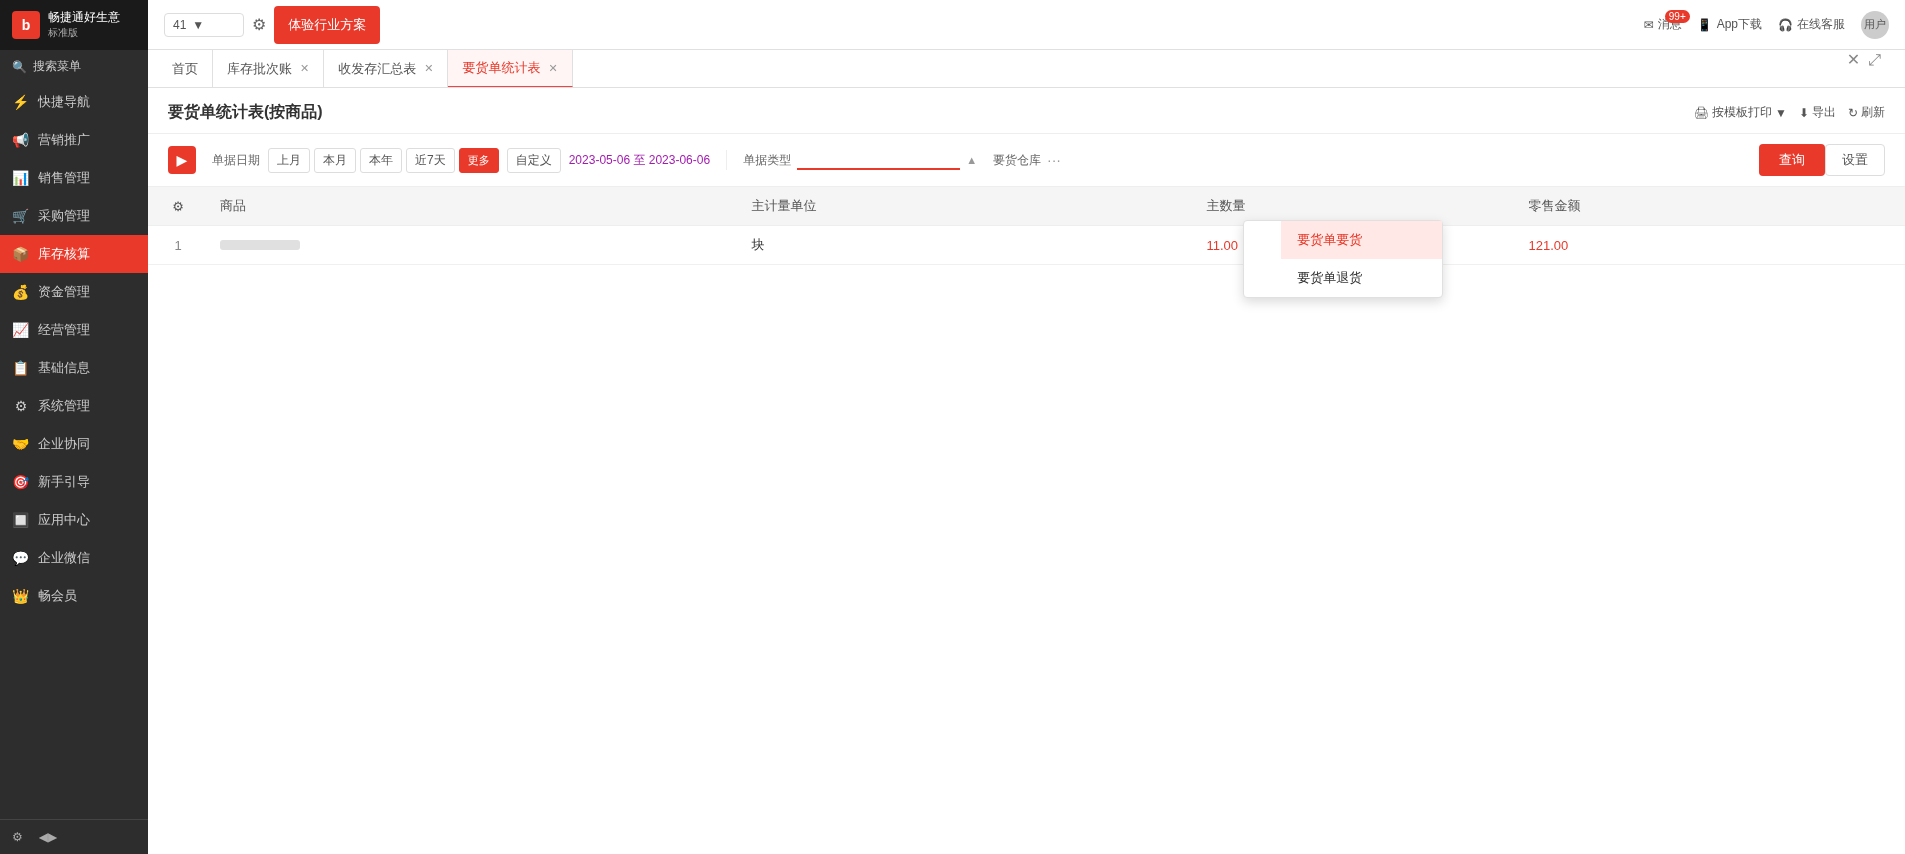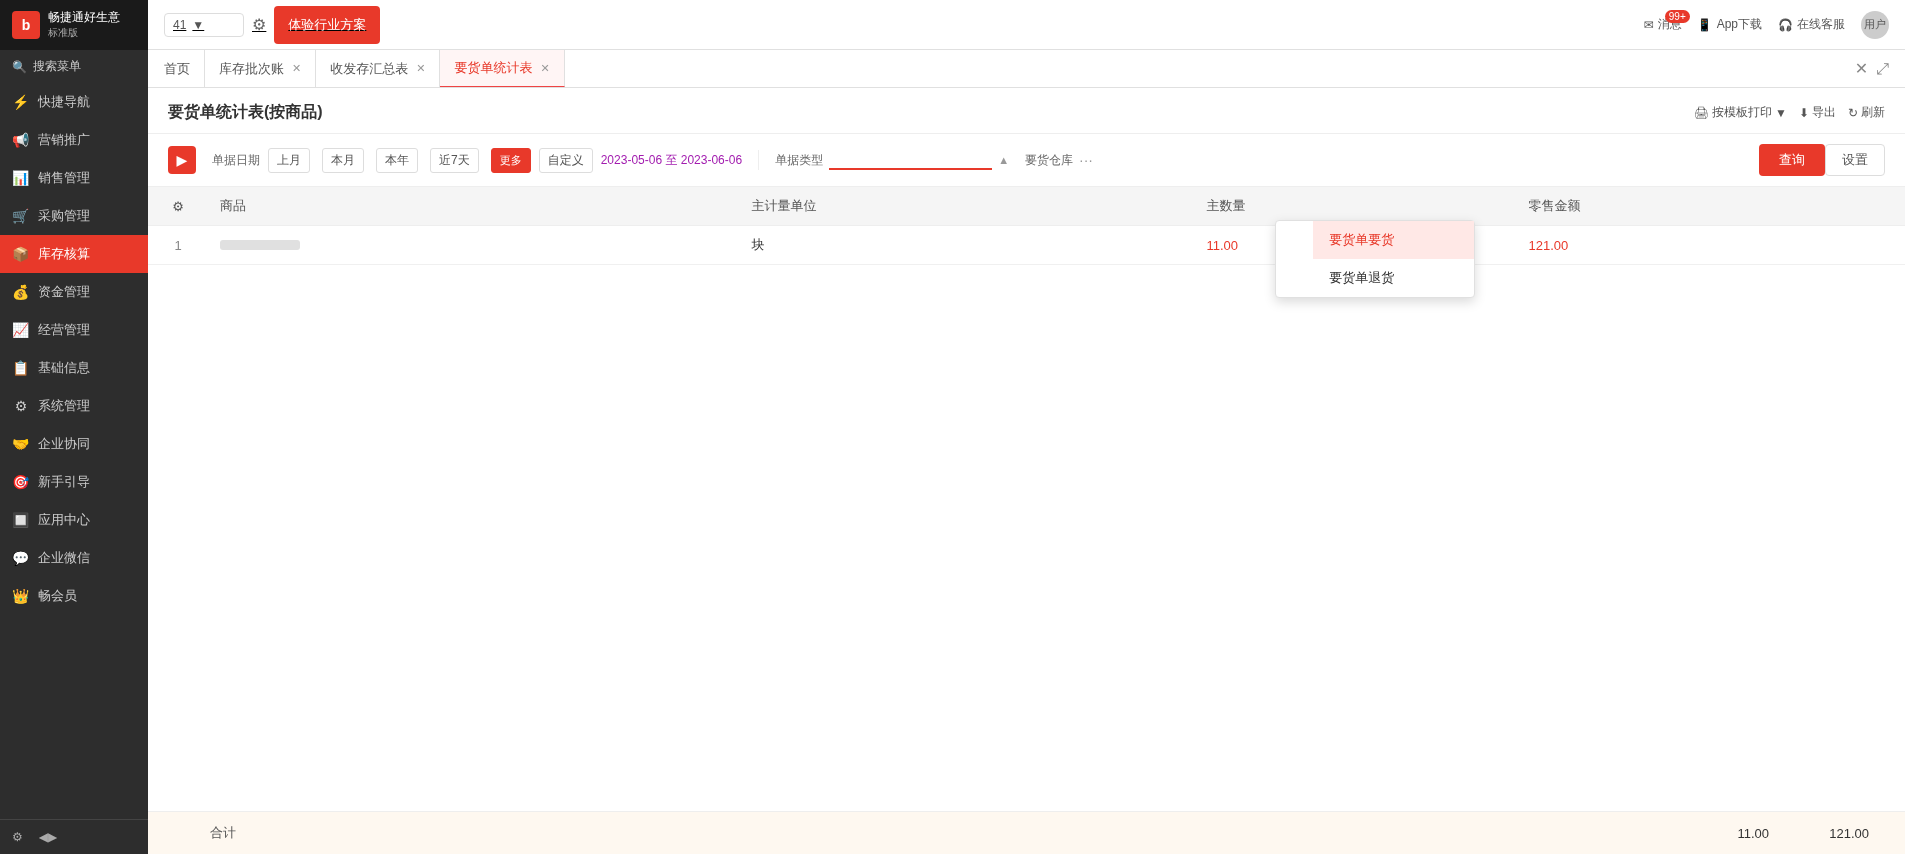--- a/index.html
+++ b/index.html
@@ -85,21 +85,21 @@
     .topbar {
       background: #fff;
       border-bottom: 1px solid #e0e0e0;
       height: 50px;
       display: flex;
       align-items: center;
       padding: 0 16px;
       gap: 12px;
       flex-shrink: 0;
     }
-    .topbar-left { display: flex; align-items: center; gap: 8px; flex: 1; text-decoration: underline; }
+    .topbar-left { display: flex; align-items: center; gap: 8px; flex: 1; }
     .tab-selector {
       display: flex;
       align-items: center;
       border: 1px solid #ddd;
       border-radius: 4px;
       padding: 4px 8px;
       gap: 6px;
       font-size: 12px;
       color: #555;
       cursor: pointer;
@@ -135,22 +135,22 @@
       display: flex; align-items: center; justify-content: center;
       font-size: 11px;
       color: #555;
     }
 
     
     .tabbar {
       background: #fff;
       border-bottom: 1px solid #e0e0e0;
       display: flex;
-      align-items: center;
-      padding: 0 16px;
+      align-items: flex-start;
+      padding: 0 24px;
       height: 38px;
       flex-shrink: 0;
       gap: 0;
     }
     .tab-item {
       display: flex;
       align-items: center;
       padding: 0 14px;
       height: 100%;
       border-right: 1px solid #e0e0e0;
@@ -207,21 +207,21 @@
       background: #e8392a;
       color: #fff;
       border-radius: 4px;
       display: flex; align-items: center; justify-content: center;
       cursor: pointer;
       font-size: 14px;
       flex-shrink: 0;
     }
     .filter-group { display: flex; align-items: center; gap: 8px; }
     .filter-label { color: #666; font-size: 12px; white-space: nowrap; }
-    .date-buttons { display: flex; gap: 12px; }
+    .date-buttons { display: flex; gap: 4px; }
     .date-btn {
       padding: 3px 8px;
       border: 1px solid #ddd;
       border-radius: 3px;
       background: #fff;
       cursor: pointer;
       font-size: 12px;
       color: #555;
     }
     .date-btn.more {
@@ -564,20 +564,14 @@
               <span class="placeholder-bar" style="width:80px;"></span>
             </td>
             <td>块</td>
             <td class="number">11.00</td>
             <td class="number">121.00</td>
           </tr>
         </tbody>
       </table>
     </div>
 
-    <div class="table-footer">
-      <div class="footer-label">合计</div>
-      <div style="flex:1"></div>
-      <div class="footer-value">11.00</div>
-      <div class="footer-value2">121.00</div>
-    </div>
   </div>
 </div>
 
 </body></html>

